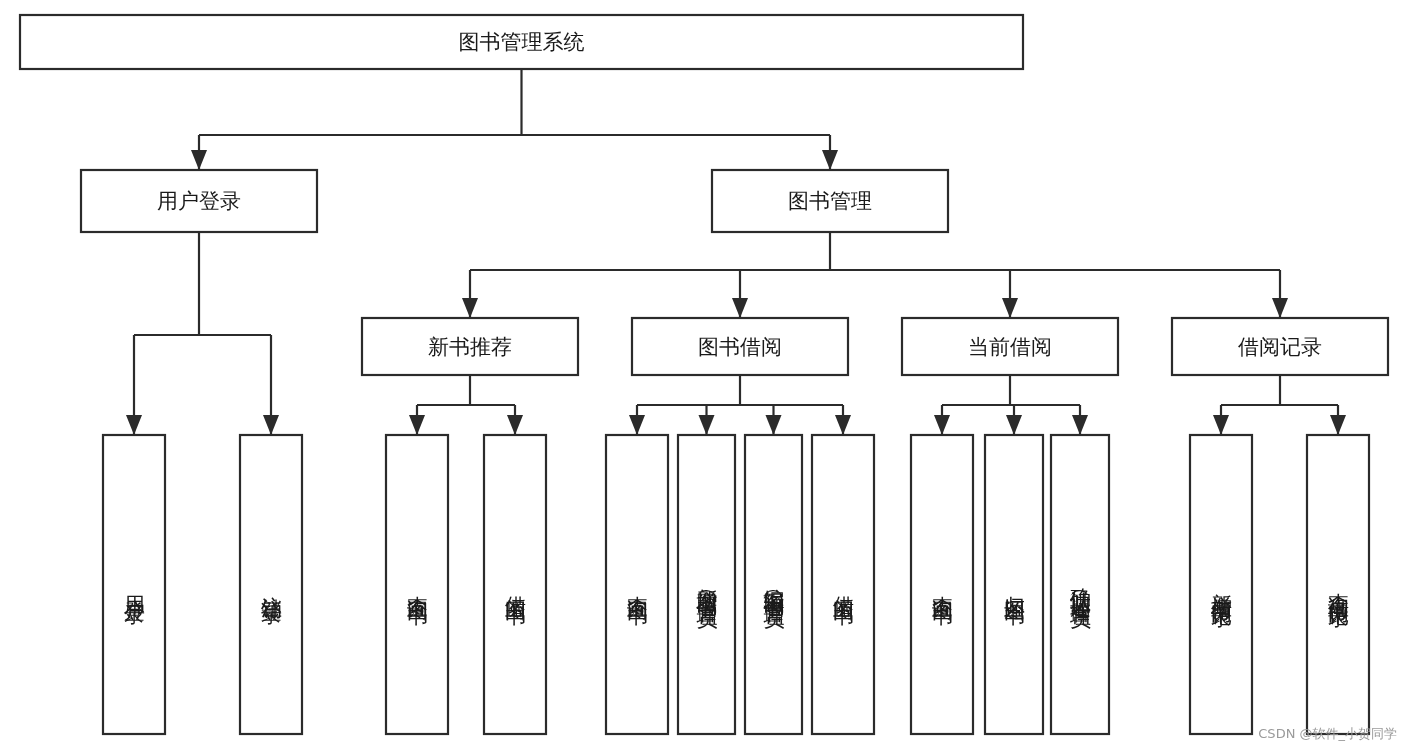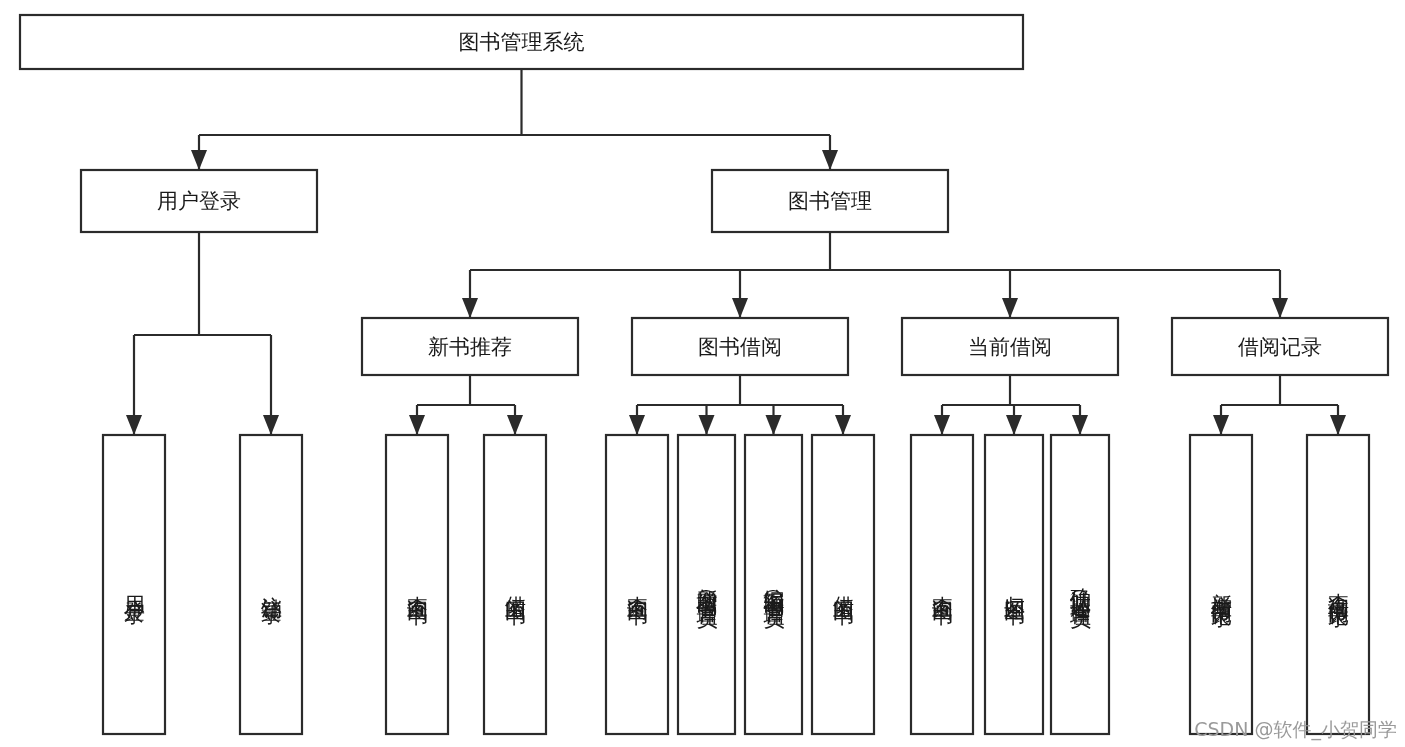--- a/index.html
+++ b/index.html
@@ -60,21 +60,21 @@
     align-items: center;
     justify-content: center;
     white-space: nowrap;
     pointer-events: none;
   }
   .watermark {
     position: absolute;
     right: 8px;
     bottom: 4px;
     font-family: "DejaVu Sans", "Liberation Sans", sans-serif;
-    font-size: 19px;
+    font-size: 13px;
     color: #9a9a9a;
     white-space: nowrap;
   }
 </style>
 </head>
 <body>
 
 <div id="canvas">
 
   <svg id="diagram-svg" viewBox="0 0 1405 747">

